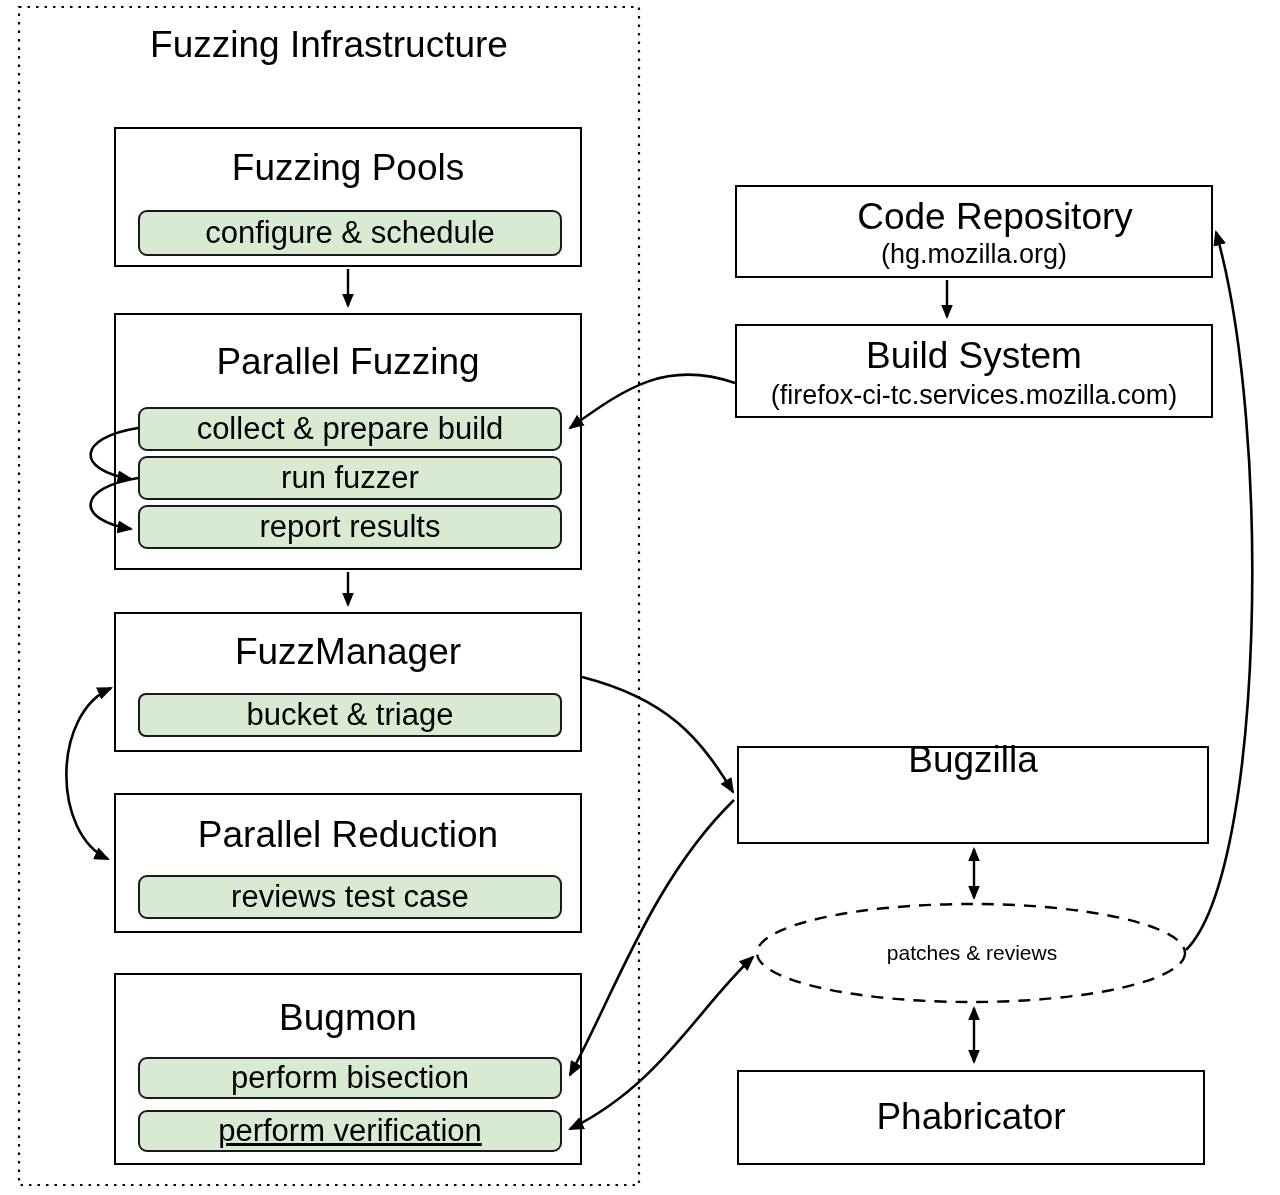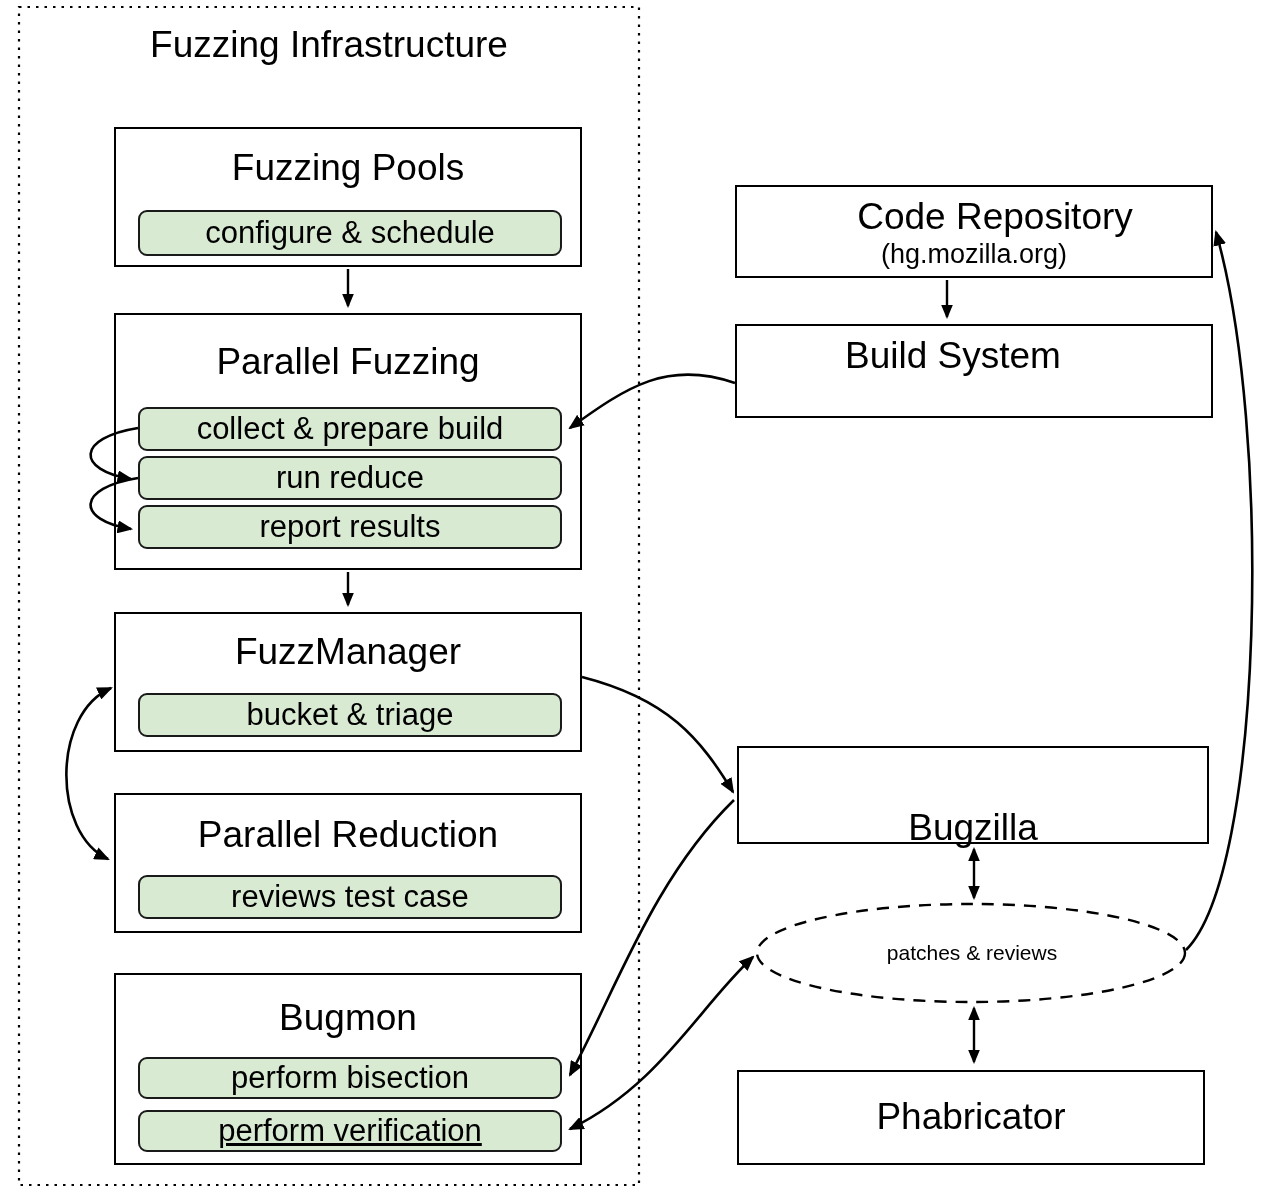--- a/index.html
+++ b/index.html
@@ -39,45 +39,46 @@
 
   <div class="box-title" style="left:19px;top:23px;width:620px;">Fuzzing Infrastructure</div>
 
   <div class="box" style="left:114px;top:127px;width:468px;height:140px;"></div>
   <div class="box-title" style="left:114px;top:146px;width:468px;">Fuzzing Pools</div>
   <div class="step" style="left:138px;top:210px;width:424px;height:46px;">configure &amp; schedule</div>
 
   <div class="box" style="left:114px;top:313px;width:468px;height:257px;"></div>
   <div class="box-title" style="left:114px;top:340px;width:468px;">Parallel Fuzzing</div>
   <div class="step" style="left:138px;top:407px;width:424px;height:44px;">collect &amp; prepare build</div>
-  <div class="step" style="left:138px;top:456px;width:424px;height:44px;">run reduce</div>
+  <div class="step" style="left:138px;top:456px;width:424px;height:44px;">run fuzzer</div>
   <div class="step" style="left:138px;top:505px;width:424px;height:44px;">report results</div>
 
   <div class="box" style="left:114px;top:612px;width:468px;height:140px;"></div>
   <div class="box-title" style="left:114px;top:630px;width:468px;">FuzzManager</div>
-  <div class="step" style="left:138px;top:693px;width:424px;height:44px;">bucket &amp; triage</div>
+  <div class="step" style="left:138px;top:693px;width:424px;height:44px;border-radius:8px;">bucket &amp; triage</div>
 
   <div class="box" style="left:114px;top:793px;width:468px;height:140px;"></div>
   <div class="box-title" style="left:114px;top:813px;width:468px;">Parallel Reduction</div>
   <div class="step" style="left:138px;top:875px;width:424px;height:44px;">reviews test case</div>
 
   <div class="box" style="left:114px;top:973px;width:468px;height:192px;"></div>
   <div class="box-title" style="left:114px;top:996px;width:468px;">Bugmon</div>
   <div class="step" style="left:138px;top:1057px;width:424px;height:42px;">perform bisection</div>
   <div class="step" style="left:138px;top:1110px;width:424px;height:42px;text-decoration:underline;">perform verification</div>
 
   <div class="box" style="left:735px;top:185px;width:478px;height:93px;"></div>
   <div class="box-title" style="left:735px;top:195px;width:520px;">Code Repository</div>
   <div class="box-subtitle" style="left:735px;top:237px;width:478px;">(hg.mozilla.org)</div>
 
   <div class="box" style="left:735px;top:324px;width:478px;height:94px;"></div>
-  <div class="box-title" style="left:714px;top:334px;width:478px;">Build System</div>
+  <div class="box-title" style="left:735px;top:334px;width:478px;">Build System</div>
+  <div class="box-subtitle" style="left:735px;top:378px;width:478px;">(firefox-ci-tc.services.mozilla.com)</div>
 
   <div class="box" style="left:737px;top:746px;width:472px;height:98px;"></div>
-  <div class="box-title" style="left:737px;top:806px;width:472px;">Bugzilla</div>
+  <div class="box-title" style="left:737px;top:738px;width:472px;">Bugzilla</div>
 
   <div class="ellipse-label" style="left:757px;top:931px;width:430px;">patches &amp; reviews</div>
 
   <div class="box" style="left:737px;top:1070px;width:468px;height:95px;"></div>
   <div class="box-title" style="left:737px;top:1095px;width:468px;">Phabricator</div>
 
   <svg class="overlay" width="1280" height="1195" viewBox="0 0 1280 1195">
     <defs>
       <marker id="ah" viewBox="0 0 6 5" refX="5.2" refY="2.5" markerWidth="6" markerHeight="5" orient="auto-start-reverse">
         <path d="M0 0 L6 2.5 L0 5 Z" style="fill:#000;stroke:none;"></path>

